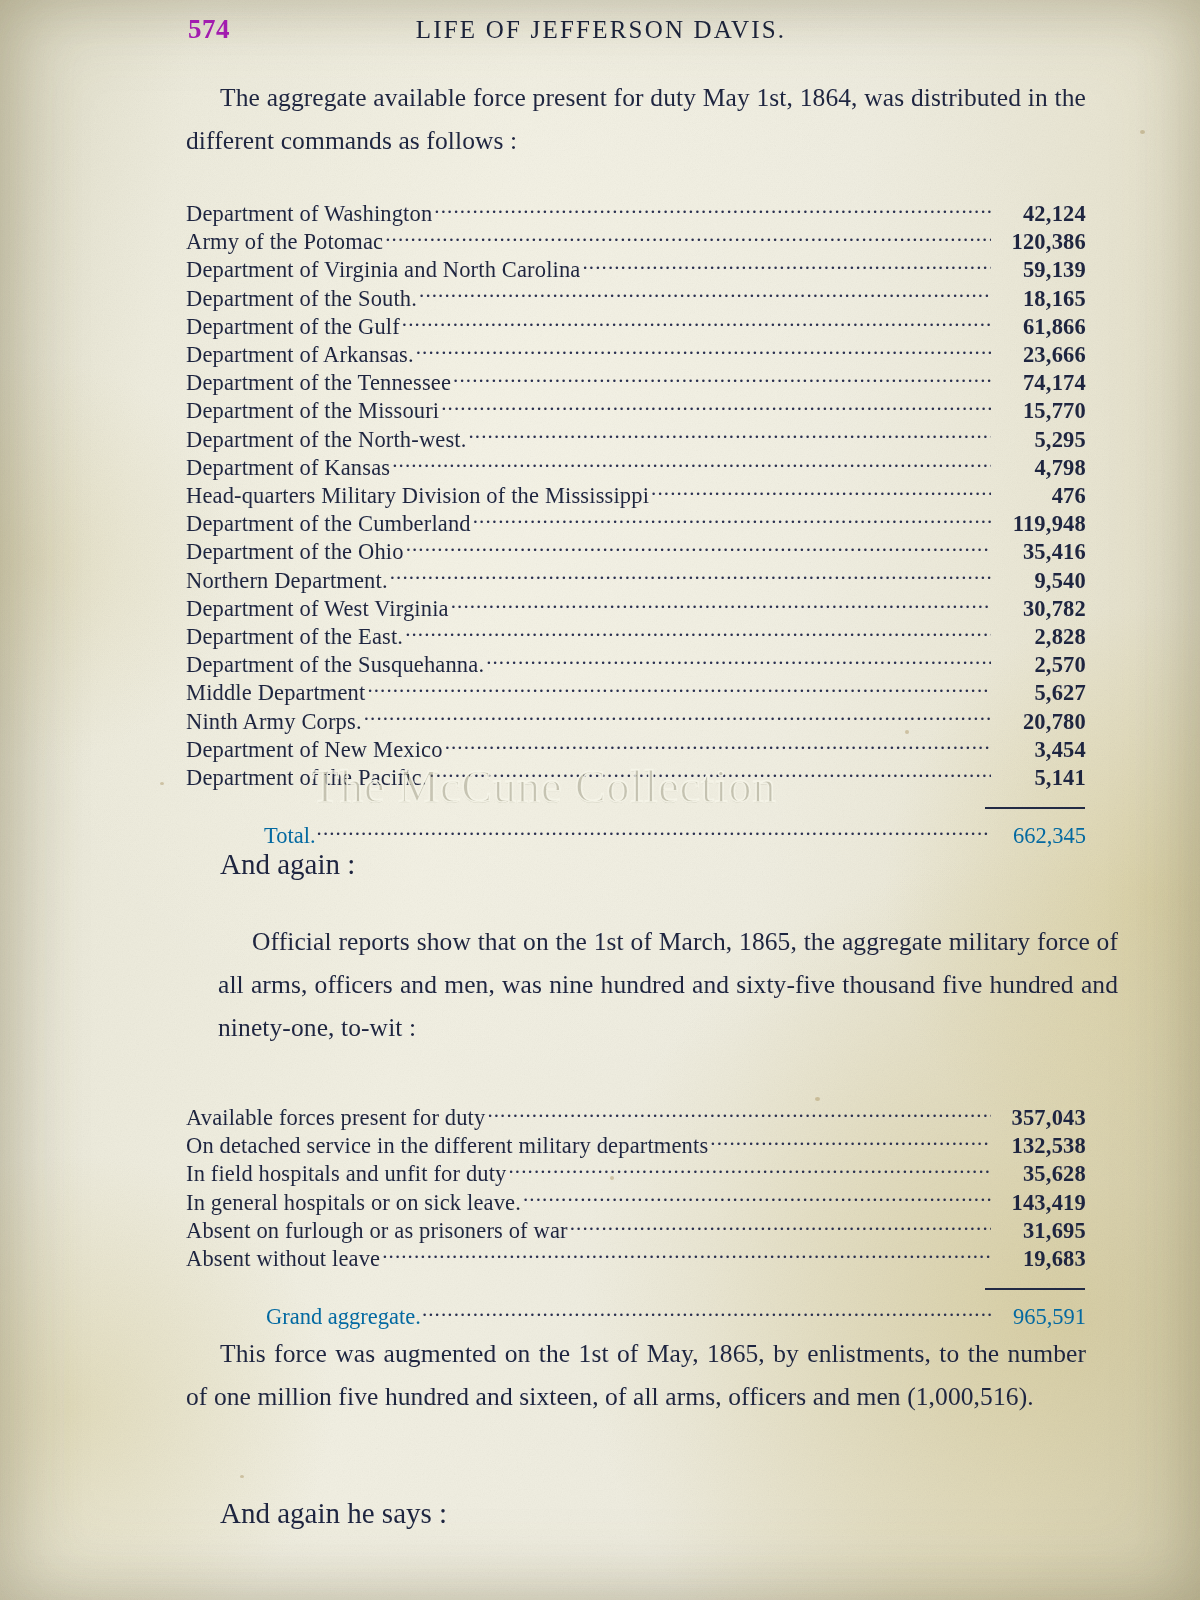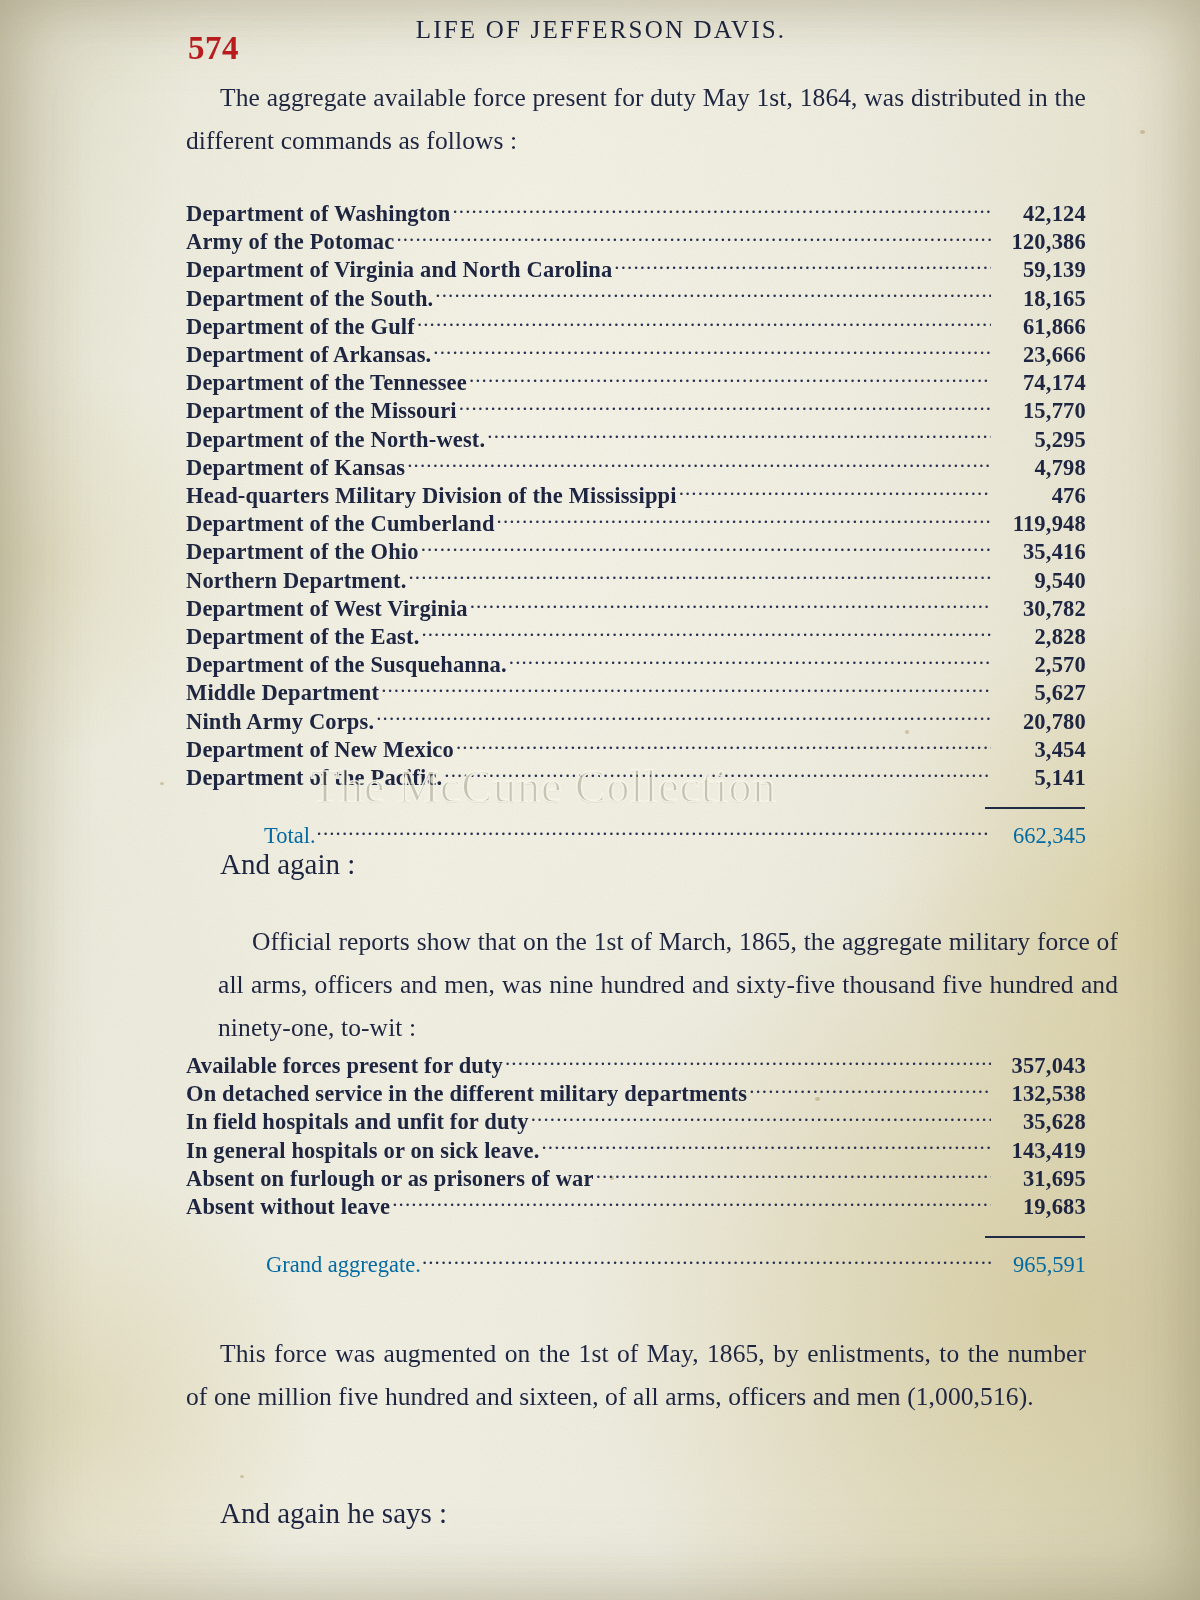--- a/index.html
+++ b/index.html
@@ -58,25 +58,25 @@
   .runhead {
     position: absolute;
     top: 6px;
     left: 0;
     right: 0;
     height: 40px;
   }
   .folio {
     position: absolute;
     left: 188px;
-    top: 24px;
+    top: 8px;
     font-weight: 700;
-    font-size: 33px;
+    font-size: 27px;
     letter-spacing: 0.5px;
-    color: #b91c1c;
+    color: #a21caf;
   }
   .runtitle {
     position: absolute;
     left: 0;
     right: 0;
     top: 10px;
     text-align: center;
     font-size: 25px;
     letter-spacing: 2.2px;
     color: #1b2239;
@@ -116,21 +116,20 @@
     display: flex;
     align-items: baseline;
     font-size: 22.5px;
     line-height: 26.2px;
     color: #1e2540;
     white-space: nowrap;
   }
   .row .lbl {
     flex: 0 0 auto;
     letter-spacing: 0.15px;
-    font-weight: bold;
   }
   .row .lead {
     flex: 1 1 auto;
     overflow: hidden;
     margin: 0 3px 0 2px;
     position: relative;
     height: 22px;
   }
   .row .lead::before {
     content: "........................................................................................................................................................................";
@@ -371,21 +370,21 @@
     </div>
 
   <div class="body-block" style="top:843px;">
     <p class="lead">And again :</p>
   </div>
 
   <div class="body-block" style="top:920px;margin-left:32px;">
     <p class="para indent">Official reports show that on the 1st of March, 1865, the aggregate military force of all arms, officers and men, was nine hundred and sixty-five thousand five hundred and ninety-one, to-wit :</p>
   </div>
 
-  <div class="tbl" id="tbl2" style="top:1051px;">
+  <div class="tbl" id="tbl2" style="top:1103px;">
       <div class="row">
         <span class="lbl">Available forces present for duty</span>
         <span class="lead"></span>
         <span class="val">357,043</span>
       </div>
       <div class="row">
         <span class="lbl">On detached service in the different military departments</span>
         <span class="lead"></span>
         <span class="val">132,538</span>
       </div>

